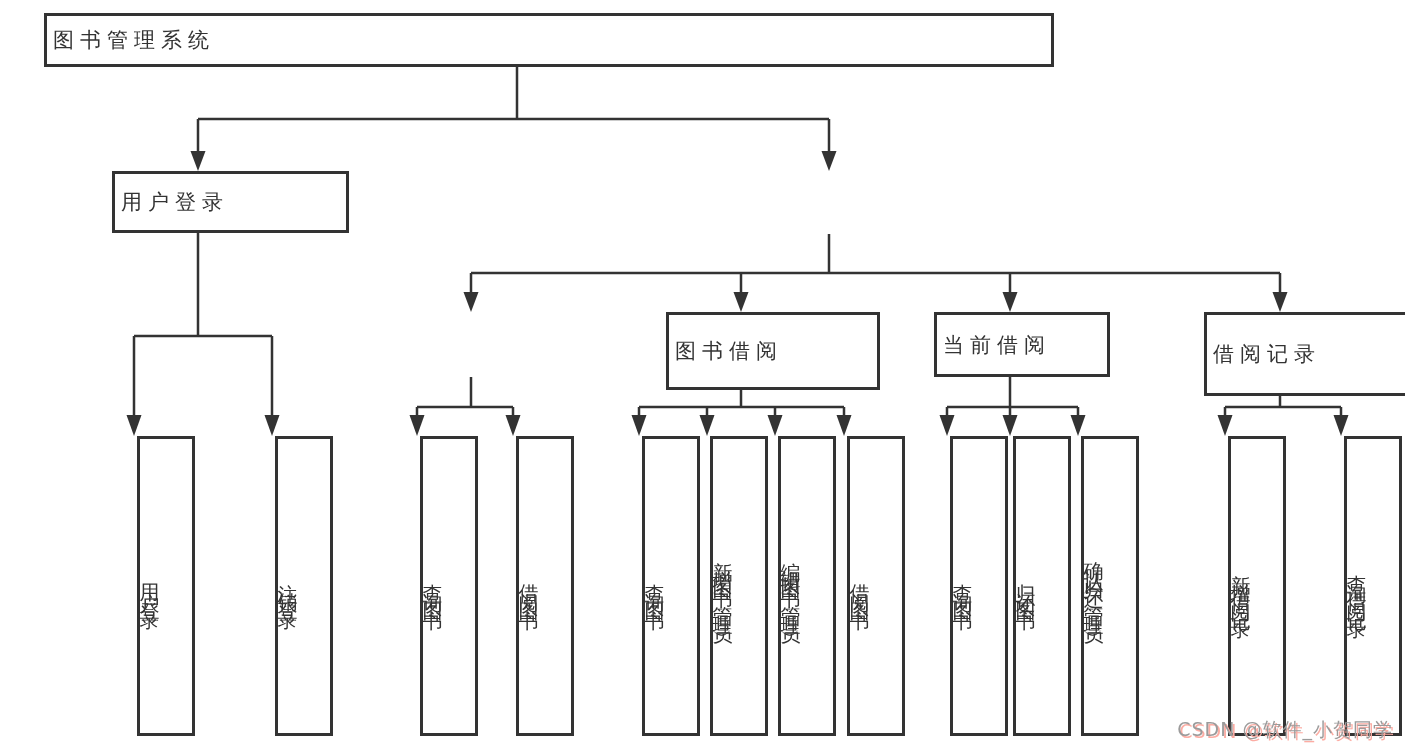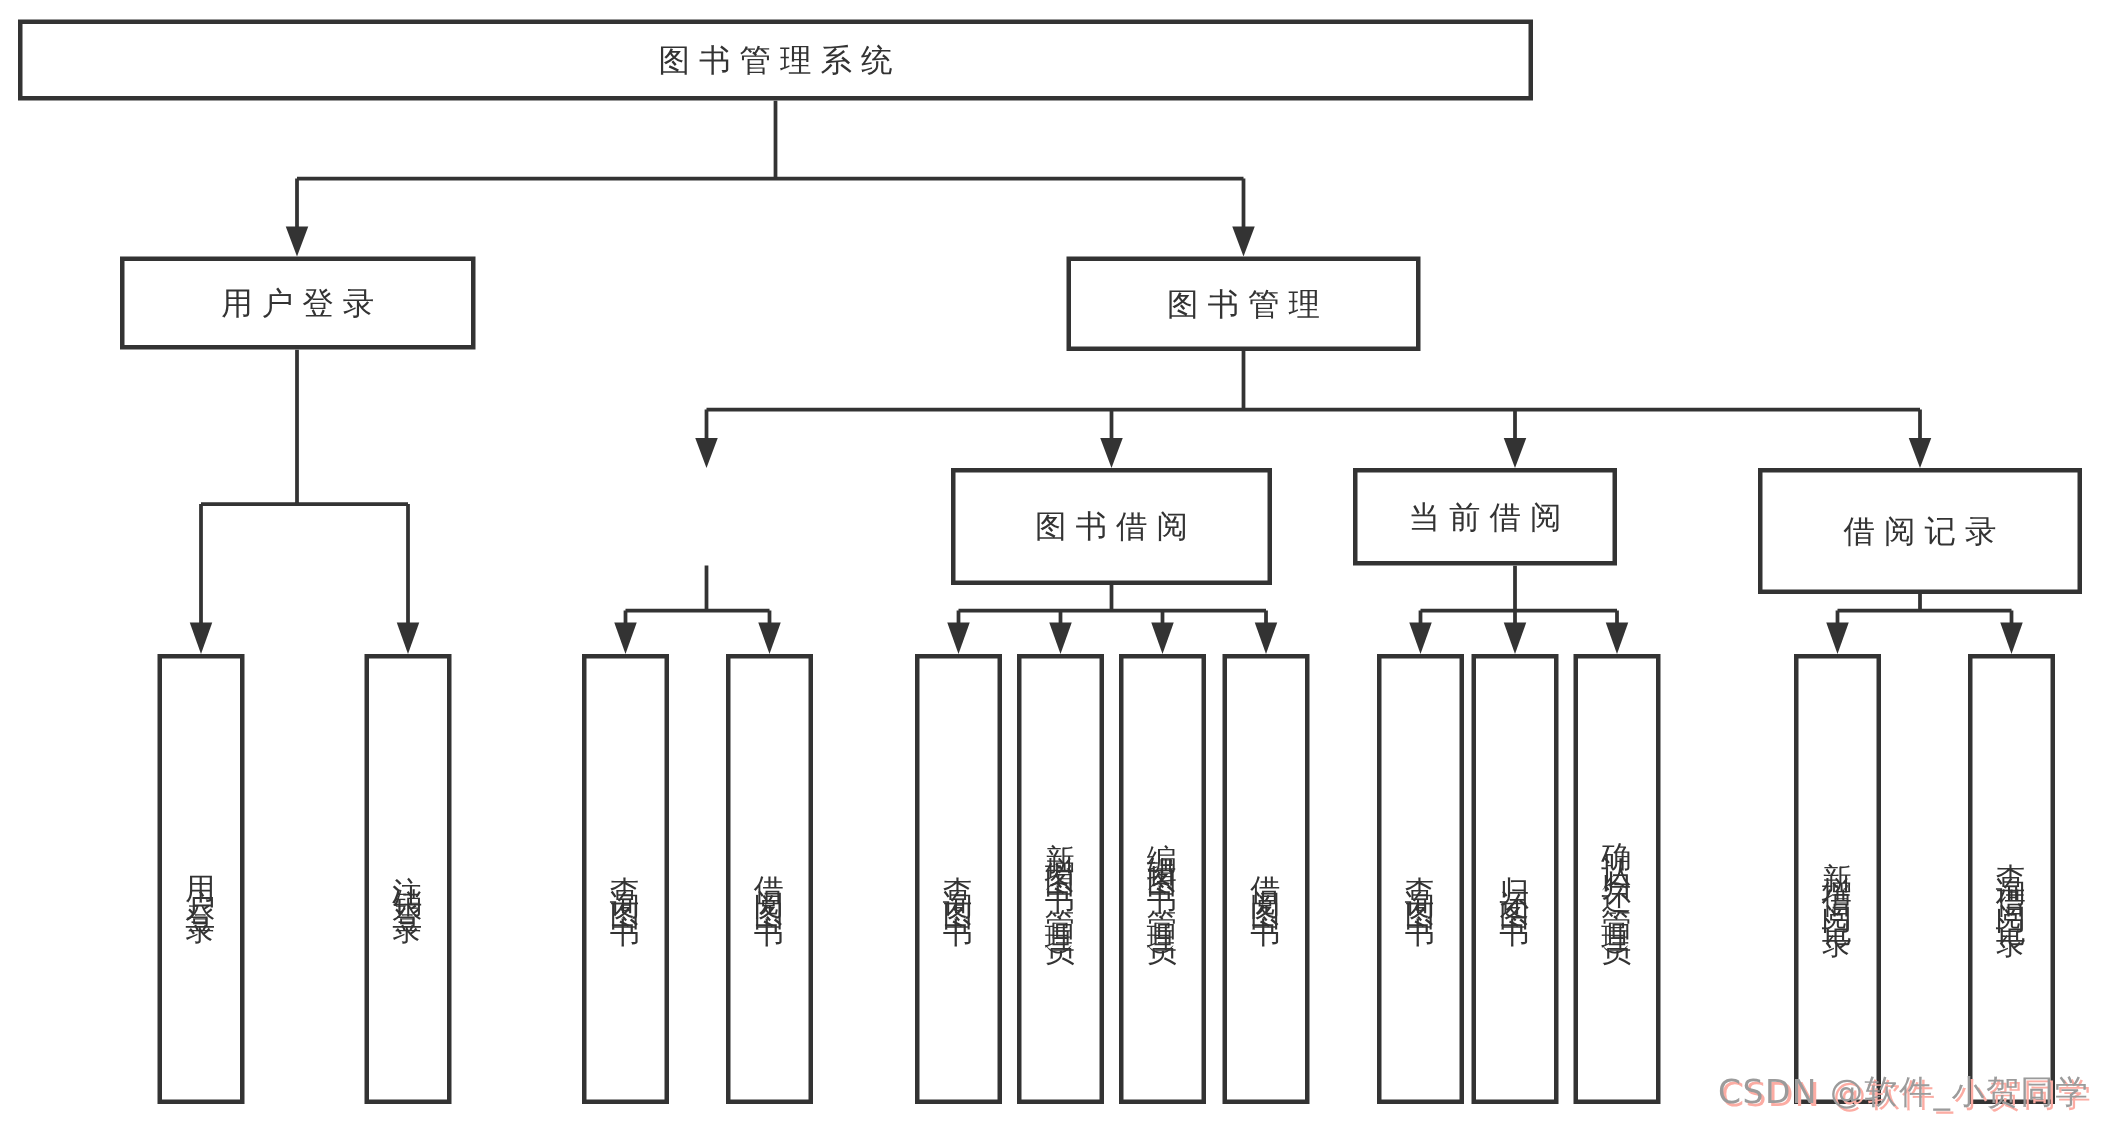--- a/index.html
+++ b/index.html
@@ -20,42 +20,43 @@
     color:var(--text);
   }
   svg.edges{position:absolute;left:0;top:0;width:1405px;height:747px;}
   svg.edges path{stroke:var(--line);stroke-width:2.5;fill:none;}
   svg.edges polygon{fill:var(--line);stroke:none;}
   .box{
     position:absolute;
     box-sizing:border-box;
     border:3px solid var(--box-border);
     background:var(--background);
-    display:flex;align-items:center;justify-content:center;
+    display:flex;align-items:center;justify-content:flex-start;
     text-align:center;
+    margin-left:32px;
   }
   .box.h span{
     font-size:21px;
     letter-spacing:6px;
     text-indent:6px;
     white-space:nowrap;
     color:var(--text);
   }
   .box.v span{
     writing-mode:vertical-rl;
     text-orientation:mixed;
     font-size:20px;
     letter-spacing:9px;
     line-height:1;
     color:var(--text);
   }
   .watermark{
     position:absolute;
     right:12px;bottom:4px;
-    font-size:22px;
+    font-size:19px;
     letter-spacing:1px;
     color:var(--watermark-text);
     text-shadow:2px 2px 0 var(--watermark-shadow);
     white-space:nowrap;
   }
 </style>
 </head>
 <body>
 
 <div class="canvas">
@@ -103,23 +104,20 @@
     </g>
   </svg>
 
   <div class="box h" style="left:12px;top:13px;width:1010px;height:54px">
     <span>图书管理系统</span>
   </div>
 
   <div class="box h" style="left:80px;top:171px;width:237px;height:62px">
     <span>用户登录</span>
   </div>
-  <div class="box h" style="left:711px;top:171px;width:236px;height:63px">
-    <span>图书管理</span>
-  </div>
 
   <div class="box h" style="left:634px;top:312px;width:214px;height:78px">
     <span>图书借阅</span>
   </div>
   <div class="box h" style="left:902px;top:312px;width:176px;height:65px">
     <span>当前借阅</span>
   </div>
   <div class="box h" style="left:1172px;top:312px;width:216px;height:84px">
     <span>借阅记录</span>
   </div>

